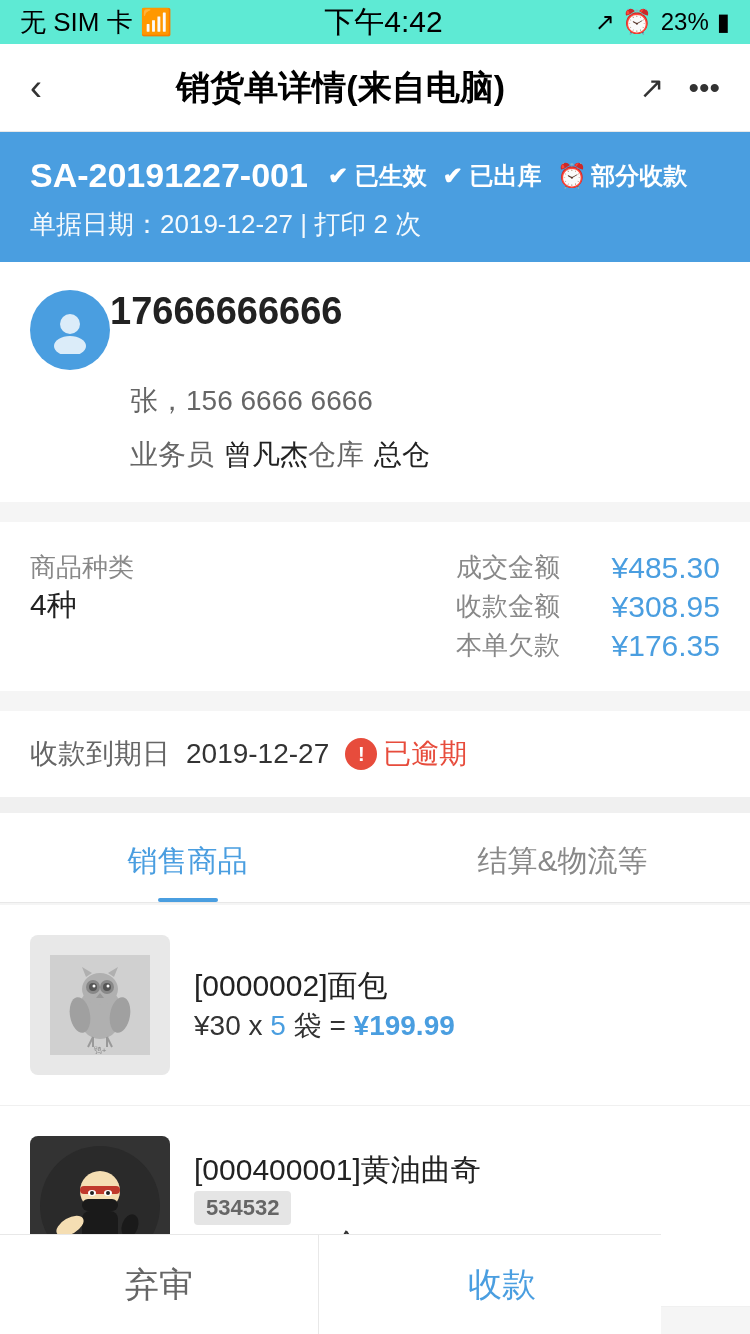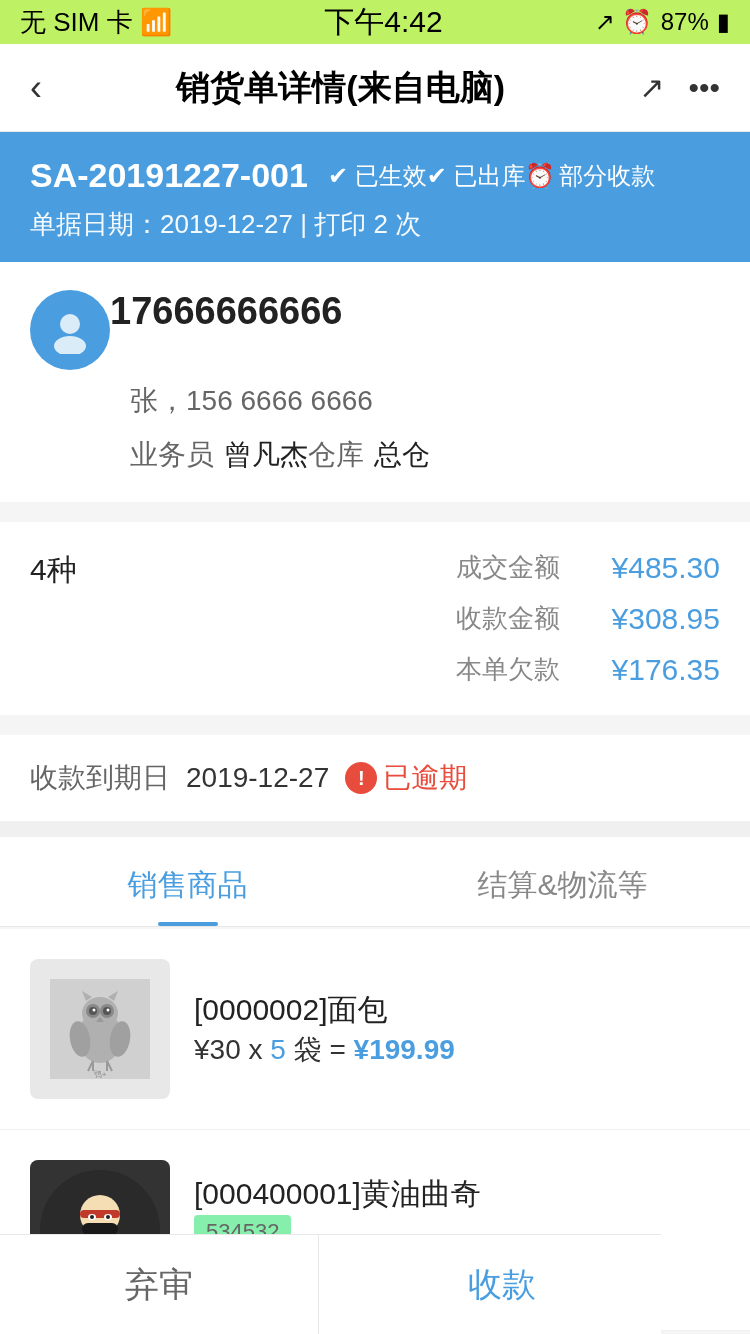--- a/index.html
+++ b/index.html
@@ -8,21 +8,21 @@
       font-family: -apple-system, "PingFang SC", "Helvetica Neue", sans-serif;
       background: #f5f5f5;
       width: 750px;
       min-height: 1334px;
       position: relative;
     }
 
     
     .status-bar {
       height: 44px;
-      background: #bef264;
+      background: #5eead4;
       display: flex;
       align-items: center;
       justify-content: space-between;
       padding: 0 20px;
       font-size: 28px;
       gap: 43px;
     }
     .status-left { font-size: 26px; color: #000; }
     .status-center { font-size: 30px; font-weight: 500; color: #000; }
     .status-right { display: flex; align-items: center; gap: 8px; font-size: 24px; color: #000; }
@@ -68,21 +68,23 @@
       gap: 20px;
       margin-bottom: 12px;
     }
     .order-id {
       font-size: 34px;
       font-weight: 700;
       color: #fff;
     }
     .status-badges {
       display: flex;
+      gap: 16px;
       align-items: flex-end;
+      font-weight: bold;
     }
     .badge {
       display: flex;
       align-items: center;
       gap: 4px;
       font-size: 24px;
       color: #fff;
     }
     .order-meta {
       font-size: 26px;
@@ -153,21 +155,21 @@
       color: #888;
     }
     .product-count-value {
       font-size: 30px;
       color: #222;
     }
     .amounts-right {
       flex: 1;
       display: flex;
       flex-direction: column;
-      gap: 16px;
+      gap: 4px;
       align-items: flex-end;
     }
     .amount-row {
       display: flex;
       justify-content: flex-end;
       gap: 20px;
       align-items: center;
     }
     .amount-label {
       font-size: 26px;
@@ -285,26 +287,27 @@
       flex-direction: column;
       justify-content: center;
     }
     .product-name {
       font-size: 30px;
       color: #222;
       font-weight: 500;
     }
     .product-tag {
       display: inline-block;
-      background: #86efac;
+      background: #e5e5e5;
       color: #666;
       font-size: 22px;
       padding: 4px 12px;
       border-radius: 4px;
       align-self: flex-start;
+      font-weight: bold;
     }
     .product-price {
       font-size: 28px;
       color: #333;
     }
     .product-price .highlight {
       color: #4A9EE0;
     }
     .product-price .total {
       color: #4A9EE0;
@@ -342,21 +345,21 @@
   </style>
 </head>
 <body>
 
 <div class="status-bar">
   <span class="status-left">无 SIM 卡 📶</span>
   <span class="status-center">下午4:42</span>
   <span class="status-right">
     <span>↗</span>
     <span>⏰</span>
-    <span>87%</span>
+    <span>23%</span>
     <span>▮</span>
   </span>
 </div>
 
 <div class="nav-bar">
   <span class="nav-back">‹</span>
   <span class="nav-title">销货单详情(来自电脑)</span>
   <div class="nav-actions">
     <span class="nav-icon">↗︎</span>
     <span class="nav-icon">•••</span>
@@ -400,20 +403,21 @@
     </div>
     <div class="detail-item">
       <span>仓库</span>
       <span class="detail-value">总仓</span>
     </div>
   </div>
 </div>
 
 <div class="amounts-section">
   <div class="product-count">
+    <div class="product-count-label">商品种类</div>
     <div class="product-count-value">4种</div>
   </div>
   <div class="amounts-right">
     <div class="amount-row">
       <span class="amount-label">成交金额</span>
       <span class="amount-value">¥485.30</span>
     </div>
     <div class="amount-row">
       <span class="amount-label">收款金额</span>
       <span class="amount-value">¥308.95</span>

